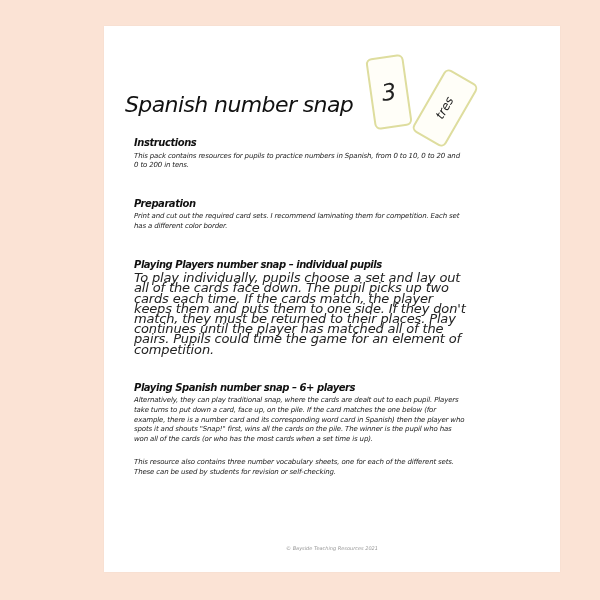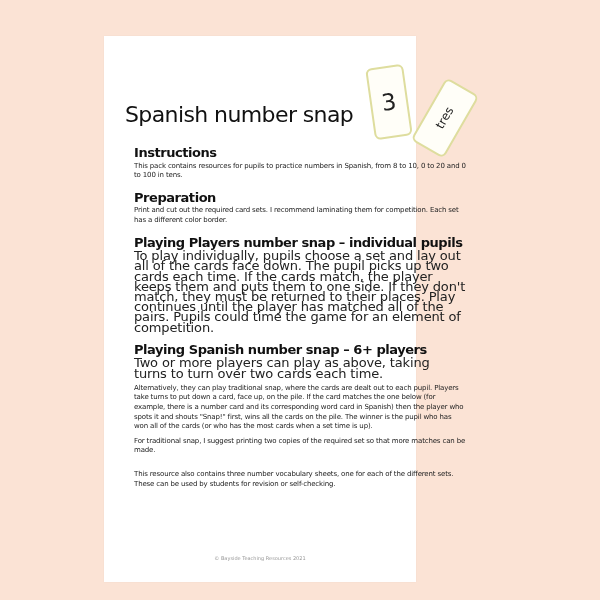--- a/index.html
+++ b/index.html
@@ -7,25 +7,26 @@
       padding: 0;
       width: 600px;
       height: 600px;
       overflow: hidden;
       background: #fbe3d5;
       font-family: "DejaVu Sans", sans-serif;
     }
     .page {
       position: absolute;
       left: 104px;
-      top: 36px;
-      width: 312px;
+      top: 26px;
+      width: 456px;
       height: 546px;
       background: #ffffff;
       box-shadow: 0 0 2px rgba(0,0,0,0.04);
+      font-style: italic;
     }
     .title {
       position: absolute;
       left: 21px;
       top: 66px;
       font-family: "DejaVu Sans", sans-serif;
       font-size: 22px;
       font-weight: normal;
       color: #111;
       letter-spacing: -0.6px;
@@ -68,27 +69,27 @@
       top: 112px;
       width: 332px;
       font-family: "DejaVu Sans", sans-serif;
       font-size: 7px;
       line-height: 9.6px;
       color: #222;
       letter-spacing: -0.15px;
     }
     .section-heading {
       font-weight: bold;
-      font-size: 13px;
+      font-size: 10px;
       letter-spacing: -0.45px;
       color: #111;
       margin: 0 0 4px 0;
     }
     .section-heading.gap {
-      margin-top: 12px;
+      margin-top: 28px;
     }
     .para {
       margin: 0 0 5px 0;
     }
     .para.big {
       font-size: 13px;
       line-height: 10.2px;
     }
     .para.spaced {
       margin-top: 14px;
@@ -112,29 +113,27 @@
 
   <div class="card card-number">
     <span>3</span>
   </div>
   <div class="card card-word">
     <span>tres</span>
   </div>
 
   <div class="content">
     <div class="section-heading">Instructions</div>
-    <p class="para">This pack contains resources for pupils to practice numbers in Spanish, from 8 to 10, 0 to 20 and 0 to 100 in tens.</p>
+    <p class="para">This pack contains resources for pupils to practice numbers in Spanish, from 0 to 10, 0 to 20 and 0 to 200 in tens.</p>
 
     <div class="section-heading gap">Preparation</div>
     <p class="para">Print and cut out the required card sets. I recommend laminating them for competition. Each set has a different color border.</p>
 
     <div class="section-heading gap">Playing Players number snap – individual pupils</div>
     <p class="para big">To play individually, pupils choose a set and lay out all of the cards face down. The pupil picks up two cards each time. If the cards match, the player keeps them and puts them to one side. If they don't match, they must be returned to their places. Play continues until the player has matched all of the pairs. Pupils could time the game for an element of competition.</p>
 
     <div class="section-heading gap">Playing Spanish number snap – 6+ players</div>
-    <p class="para big">Two or more players can play as above, taking turns to turn over two cards each time.</p>
     <p class="para">Alternatively, they can play traditional snap, where the cards are dealt out to each pupil. Players take turns to put down a card, face up, on the pile. If the card matches the one below (for example, there is a number card and its corresponding word card in Spanish) then the player who spots it and shouts "Snap!" first, wins all the cards on the pile. The winner is the pupil who has won all of the cards (or who has the most cards when a set time is up).</p>
-    <p class="para">For traditional snap, I suggest printing two copies of the required set so that more matches can be made.</p>
     <p class="para spaced">This resource also contains three number vocabulary sheets, one for each of the different sets. These can be used by students for revision or self-checking.</p>
   </div>
 
   <div class="footer">© Bayside Teaching Resources 2021</div>
 </div>
 
 </body></html>

